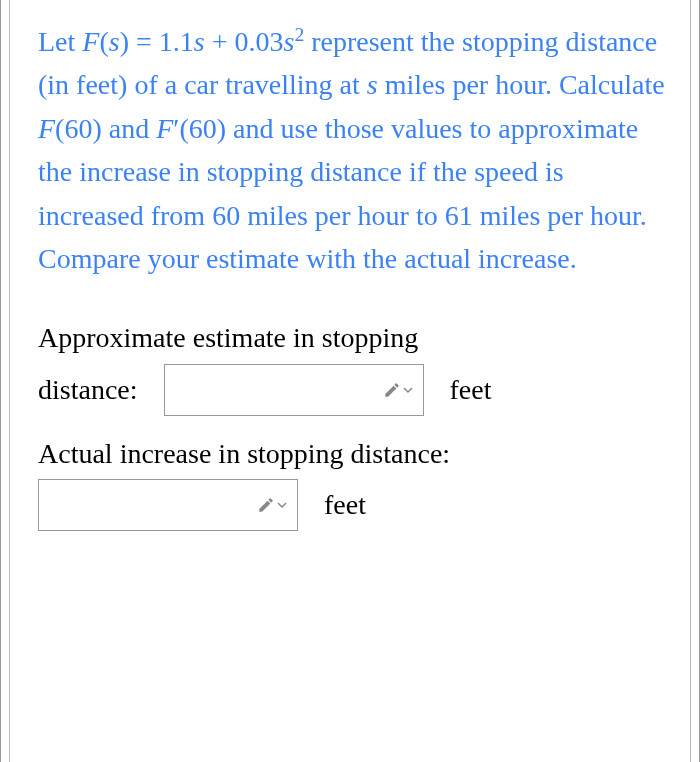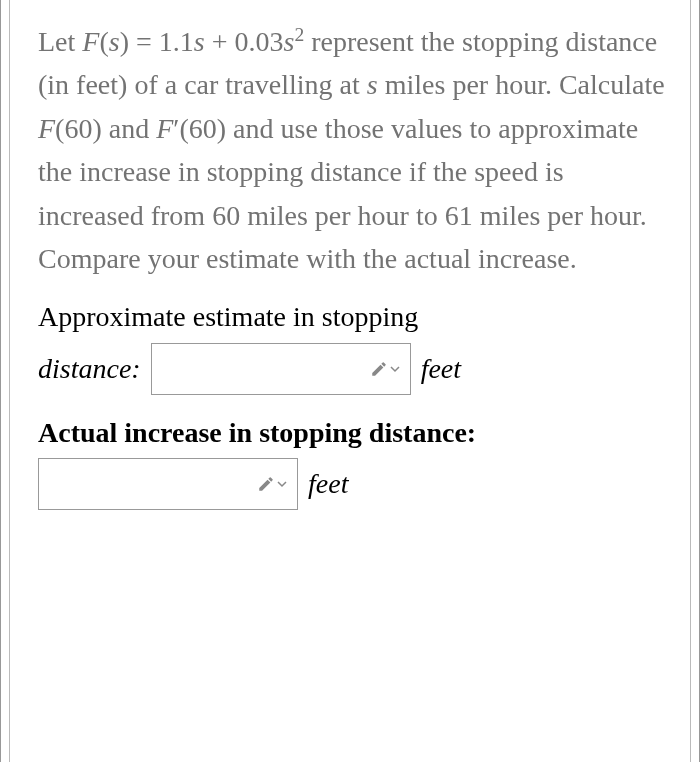--- a/index.html
+++ b/index.html
@@ -23,43 +23,42 @@
     }
     .inner-frame {
       border-left: 1px solid #bbb;
       border-right: 1px solid #bbb;
       height: 100%;
       padding: 20px 22px 40px 28px;
     }
     .problem-text {
       font-size: 28px;
       line-height: 1.55;
-      color: #737373;
-      margin-bottom: 15px;
+      color: #3b82f6;
+      margin-bottom: 36px;
     }
     .math-var {
       font-family: 'Times New Roman', serif;
       font-style: italic;
     }
     .math-upright {
       font-family: 'Times New Roman', serif;
       font-style: normal;
     }
     .answer-block {
       font-size: 28px;
       line-height: 1.55;
       color: #000;
     }
     .answer-line {
       margin-bottom: 12px;
       display: flex;
       flex-wrap: wrap;
       align-items: center;
-      gap: 0;
-      font-style: italic;
+      gap: 16px;
     }
     .answer-line > span {
       margin-right: 10px;
     }
     .input-box {
       display: inline-flex;
       align-items: center;
       justify-content: flex-end;
       width: 260px;
       height: 52px;
@@ -111,21 +110,21 @@
               <path d="M3 17.25V21h3.75L17.81 9.94l-3.75-3.75L3 17.25zM20.71 7.04a1 1 0 0 0 0-1.41l-2.34-2.34a1 1 0 0 0-1.41 0l-1.83 1.83 3.75 3.75 1.83-1.83z" fill="currentColor" stroke="none"></path>
             </svg>
             <svg class="dropdown-arrow" viewBox="0 0 10 10">
               <path d="M1 3 L5 7 L9 3" fill="none" stroke="currentColor" stroke-width="1.5"></path>
             </svg>
           </span>
         </span>
         <span>feet</span>
       </div>
 
-      <div style="margin-top:6px;font-weight:bold;">Actual increase in stopping distance:</div>
+      <div style="margin-top:6px;">Actual increase in stopping distance:</div>
 
       <div class="answer-line">
         <span class="input-box" style="margin-left:0;">
           <span class="input-icon">
             <svg class="pencil" viewBox="0 0 24 24" fill="none" stroke="currentColor" stroke-width="2">
               <path d="M3 17.25V21h3.75L17.81 9.94l-3.75-3.75L3 17.25zM20.71 7.04a1 1 0 0 0 0-1.41l-2.34-2.34a1 1 0 0 0-1.41 0l-1.83 1.83 3.75 3.75 1.83-1.83z" fill="currentColor" stroke="none"></path>
             </svg>
             <svg class="dropdown-arrow" viewBox="0 0 10 10">
               <path d="M1 3 L5 7 L9 3" fill="none" stroke="currentColor" stroke-width="1.5"></path>
             </svg>

